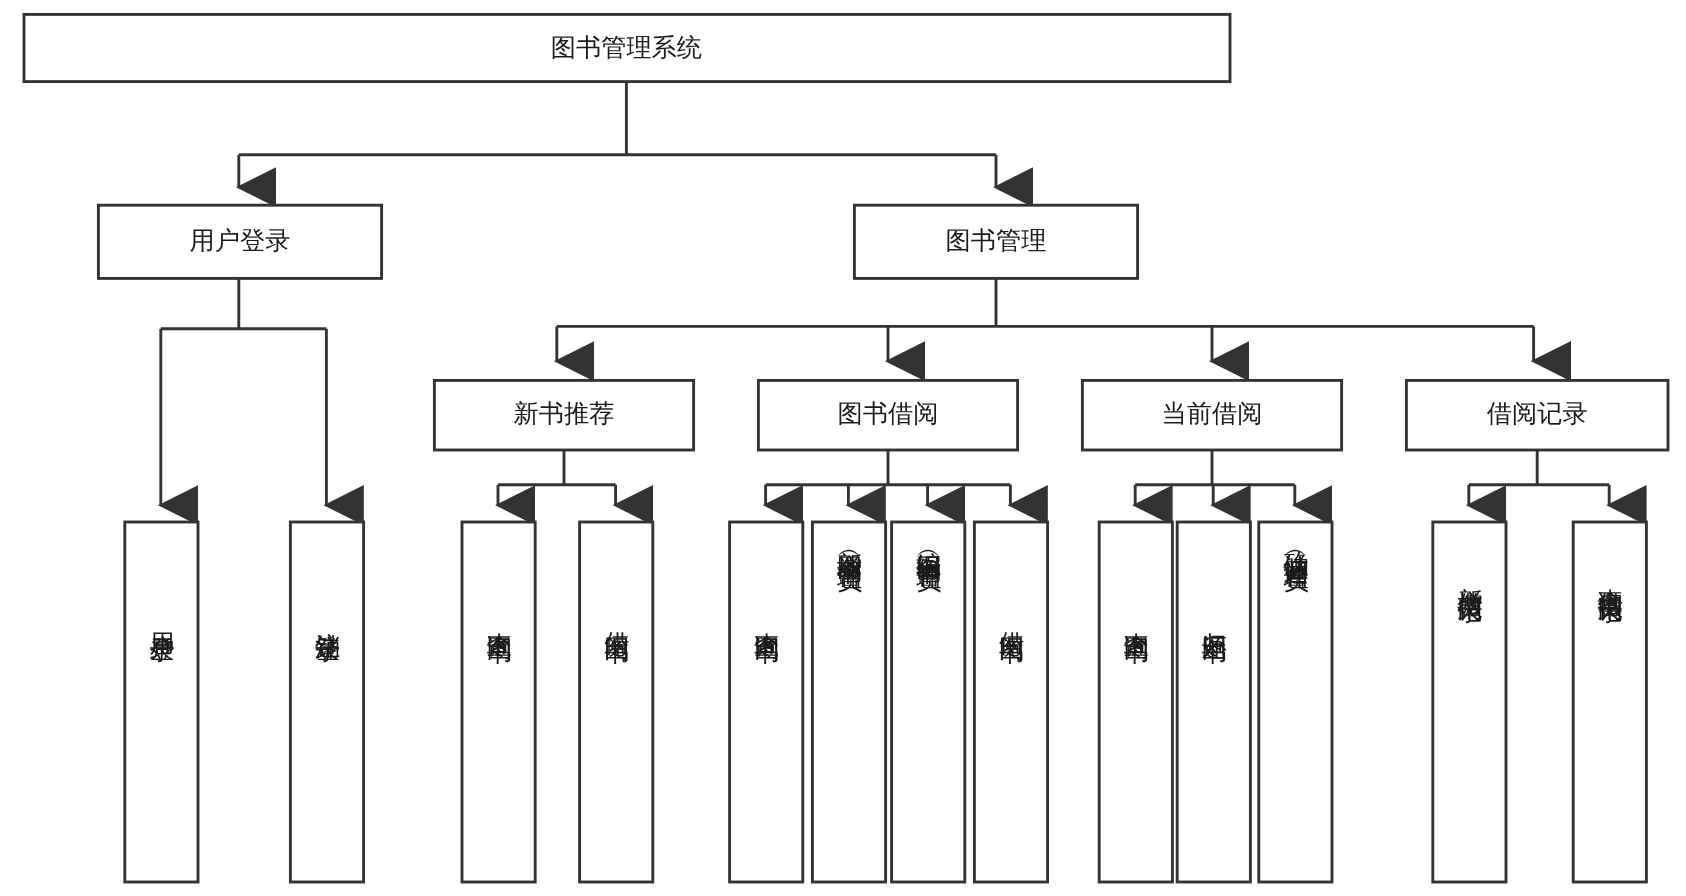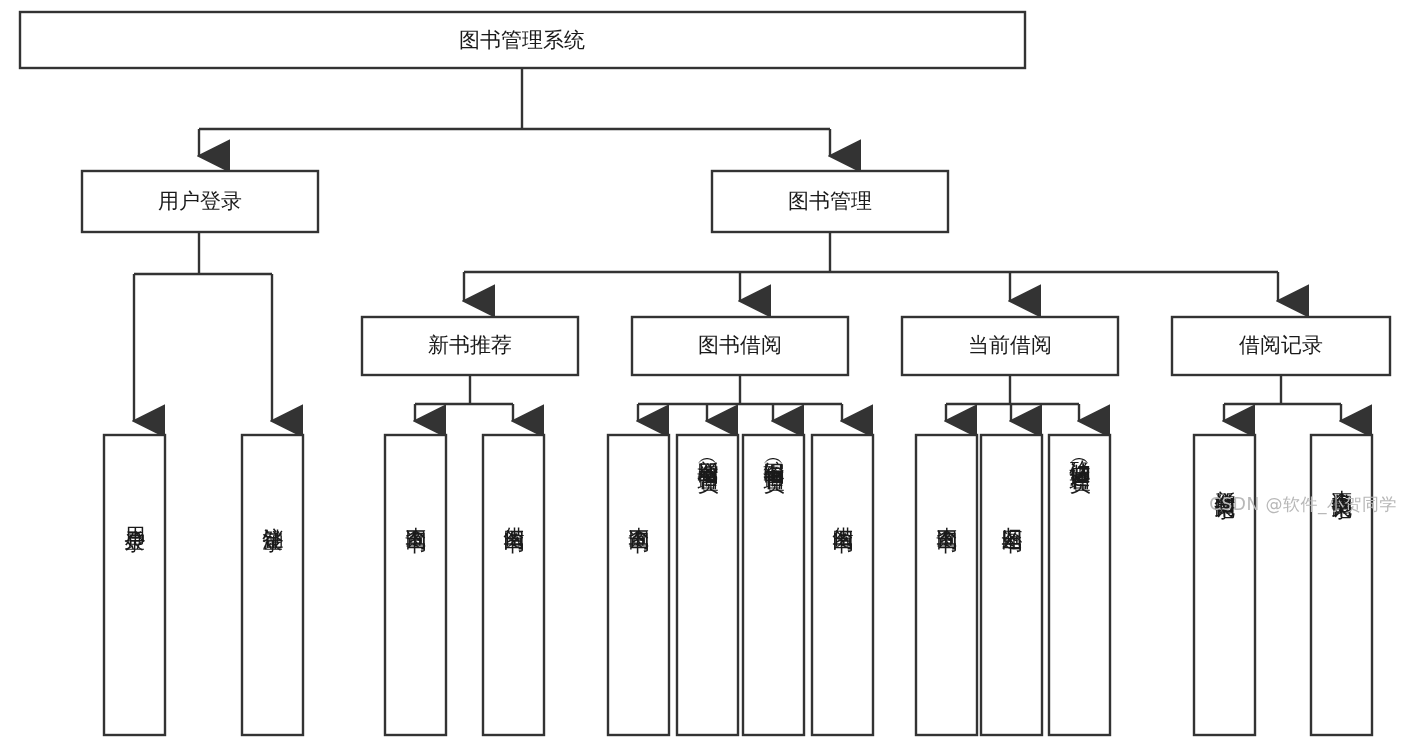--- a/index.html
+++ b/index.html
@@ -231,14 +231,13 @@
     <div class="vtext" style="margin-top:8px;">确认归还（管理员）</div>
   </div>
 
   <div class="vtext-wrap" style="left:1194px; top:435px; width:61px; height:300px;">
     <div class="vtext" style="margin-top:38px;">新增借阅记录</div>
   </div>
   <div class="vtext-wrap" style="left:1311px; top:435px; width:61px; height:300px;">
     <div class="vtext" style="margin-top:38px;">查询借阅记录</div>
   </div>
 
-  <div class="watermark">CSDN @软件_小贺同学</div>
 </div>
 
 </body></html>

